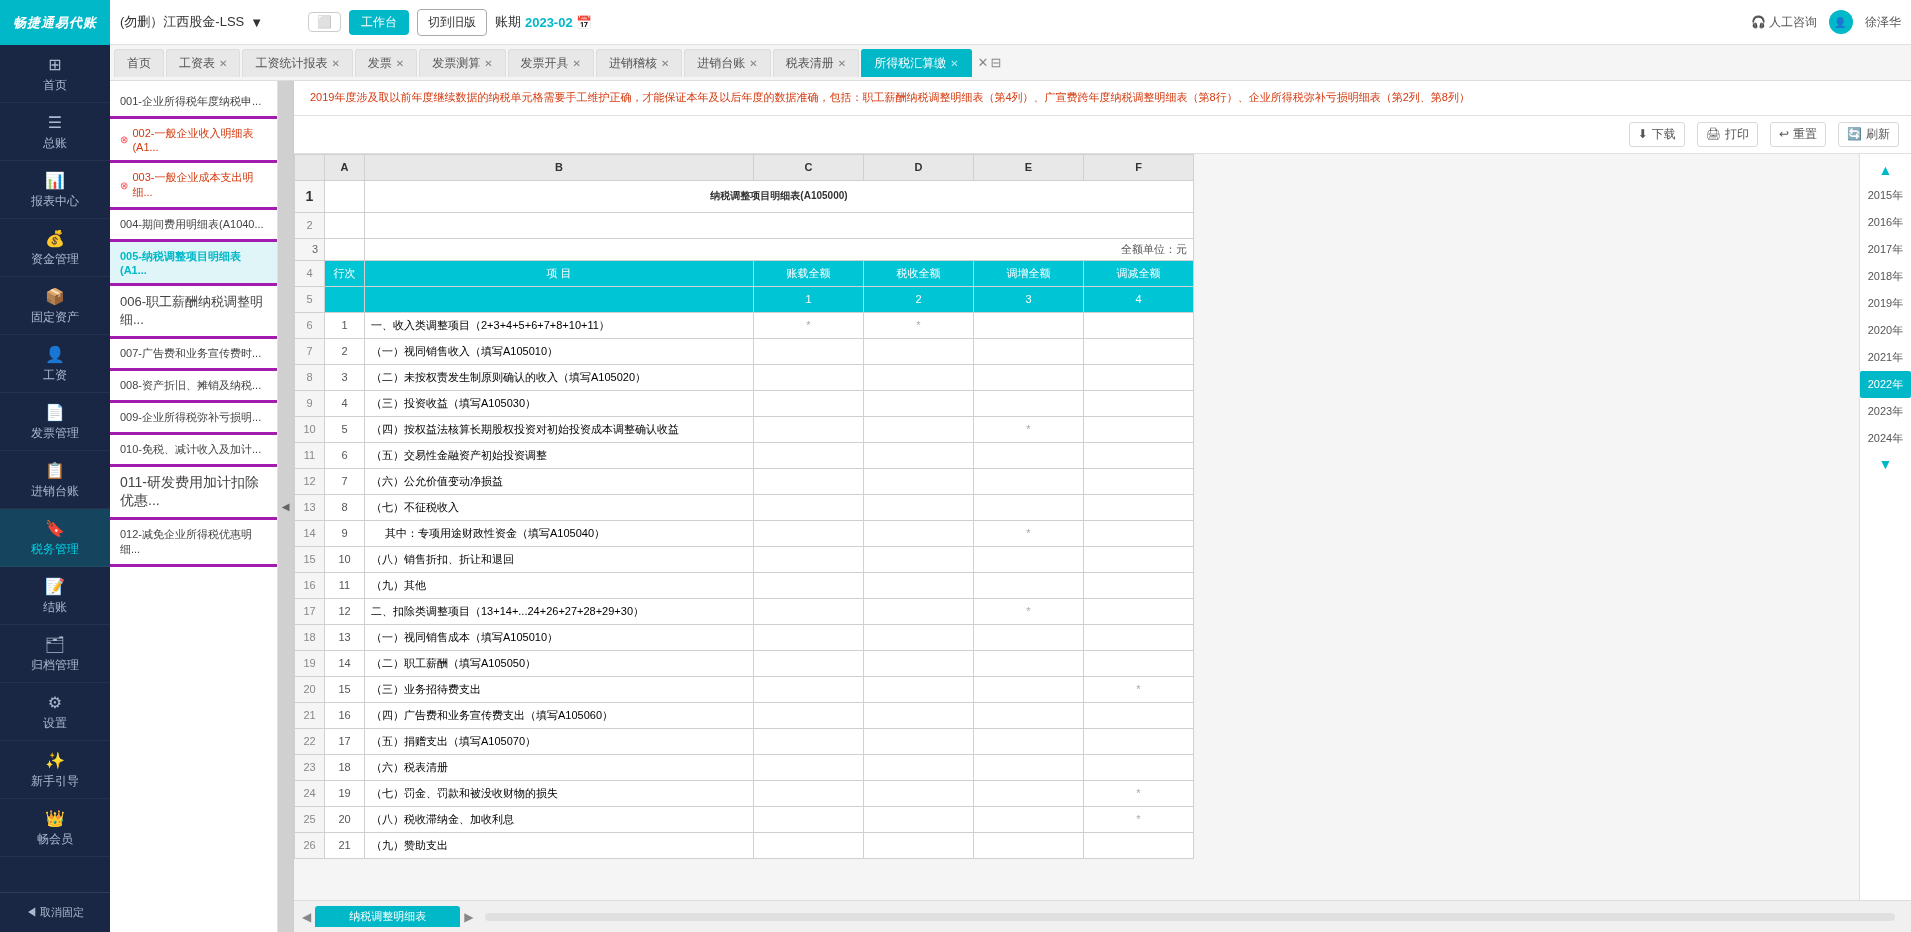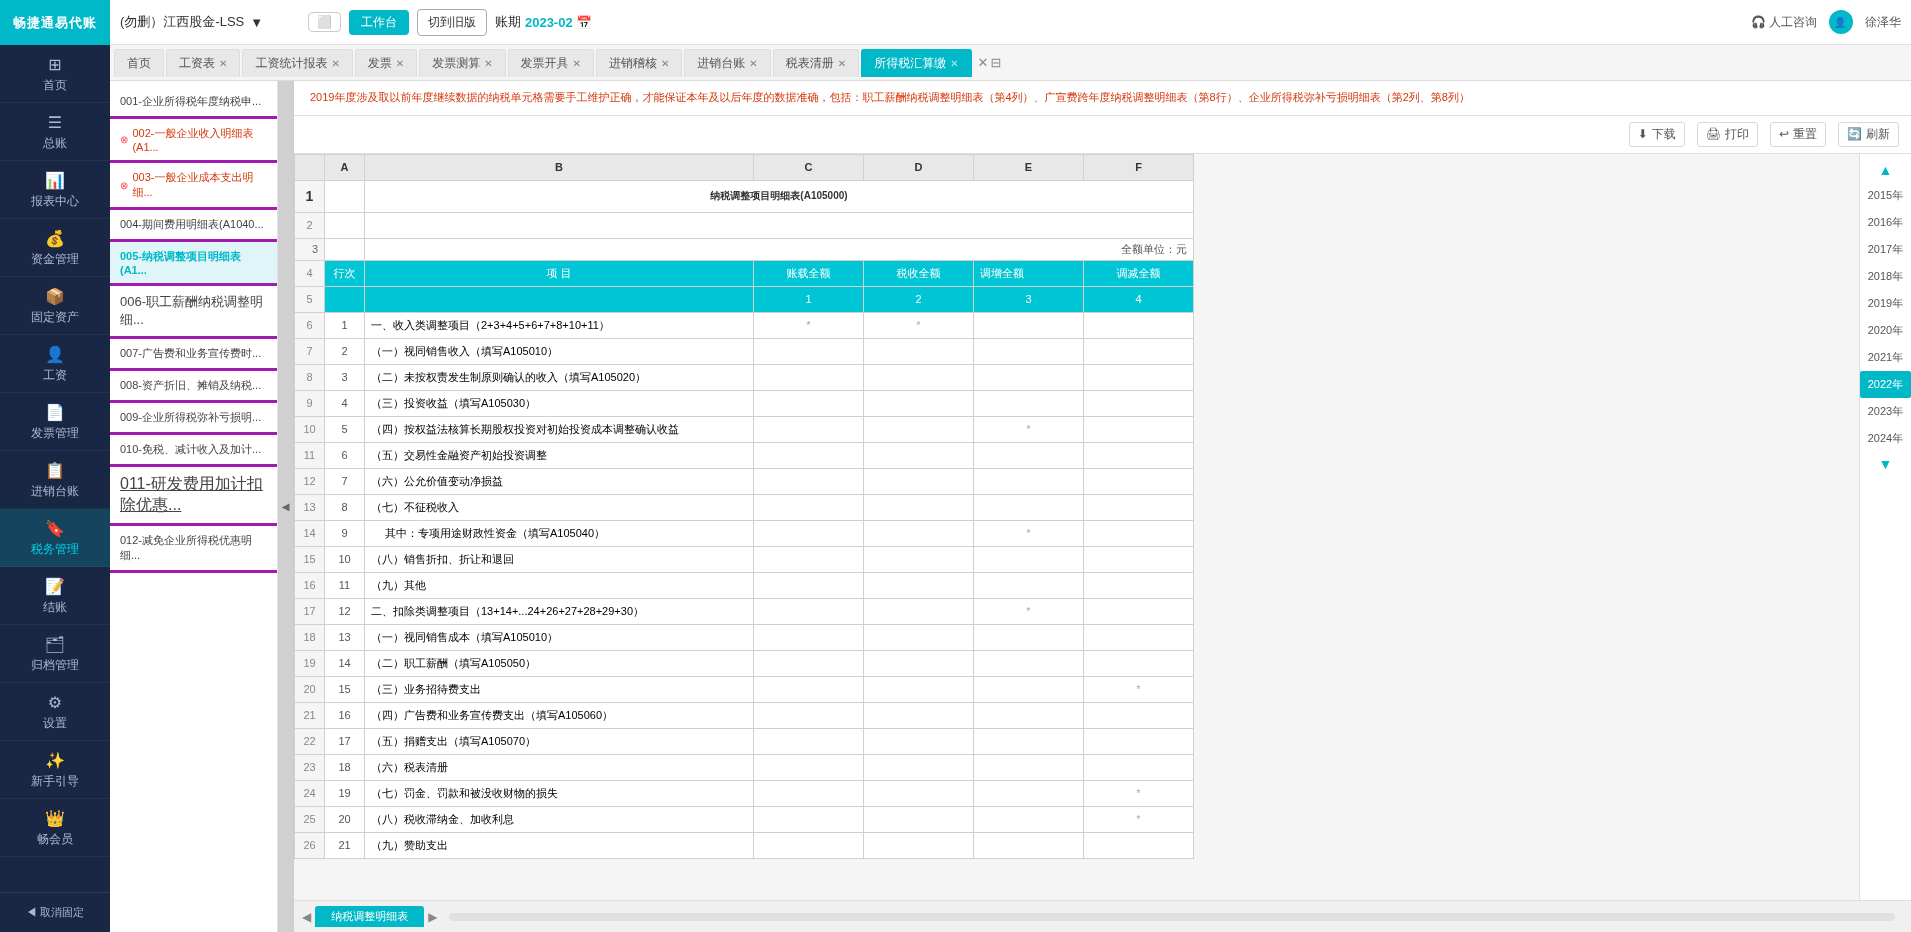--- a/index.html
+++ b/index.html
@@ -22,20 +22,21 @@
       width: 100%;
       background: #00b8c8;
       height: 45px;
       display: flex;
       align-items: center;
       justify-content: center;
       font-size: 13px;
       font-weight: bold;
       color: #fff;
       letter-spacing: 1px;
+      font-style: italic;
     }
     .sidebar-item {
       width: 100%;
       display: flex;
       flex-direction: column;
       align-items: center;
       padding: 10px 0 8px;
       cursor: pointer;
       color: #aab8d0;
       font-size: 12px;
@@ -324,21 +325,21 @@
     .sheet-bottom-tabs {
       height: 32px;
       background: #f0f0f0;
       border-top: 1px solid #ddd;
       display: flex;
       align-items: center;
       padding: 0 8px;
       gap: 4px;
     }
     .sheet-bottom-tab {
-      padding: 3px 16px;
+      padding: 3px 34px;
       background: #00b8c8;
       color: #fff;
       font-size: 11px;
       border-radius: 3px 3px 0 0;
       cursor: pointer;
     }
     .close-btn {
       margin-left: auto;
       cursor: pointer;
       font-size: 14px;
@@ -522,21 +523,21 @@
       <div class="left-panel-item">
         <span style="font-size:11px;">008-资产折旧、摊销及纳税...</span>
       </div>
       <div class="left-panel-item">
         <span style="font-size:11px;">009-企业所得税弥补亏损明...</span>
       </div>
       <div class="left-panel-item">
         <span style="font-size:11px;">010-免税、减计收入及加计...</span>
       </div>
       <div class="left-panel-item">
-        <span style="font-size:16px;text-decoration:underline;">011-研发费用加计扣除优惠...</span>
+        <span style="font-size:14px;">011-研发费用加计扣除优惠...</span>
       </div>
       <div class="left-panel-item">
         <span style="font-size:11px;">012-减免企业所得税优惠明细...</span>
       </div>
     </div>
 
     <div class="collapse-btn">
       <span>◀</span>
     </div>
 
@@ -599,21 +600,21 @@
                 <td></td>
                 <td colspan="5" style="text-align:right;font-size:11px;color:#555;">全额单位：元</td>
               </tr>
 
               <tr class="header-row">
                 <td class="row-num">4</td>
                 <td style="background:#00c5d5;color:#fff;text-align:center;">行次</td>
                 <td style="background:#00c5d5;color:#fff;text-align:center;">项 目</td>
                 <td style="background:#00c5d5;color:#fff;text-align:center;">账载全额</td>
                 <td style="background:#00c5d5;color:#fff;text-align:center;">税收全额</td>
-                <td style="background:#00c5d5;color:#fff;text-align:left;">调增全额</td>
+                <td style="background:#00c5d5;color:#fff;text-align:center;">调增全额</td>
                 <td style="background:#00c5d5;color:#fff;text-align:center;">调减全额</td>
               </tr>
 
               <tr class="header-row">
                 <td class="row-num">5</td>
                 <td style="background:#00c5d5;"></td>
                 <td style="background:#00c5d5;"></td>
                 <td style="background:#00c5d5;color:#fff;text-align:center;">1</td>
                 <td style="background:#00c5d5;color:#fff;text-align:center;">2</td>
                 <td style="background:#00c5d5;color:#fff;text-align:center;">3</td>

